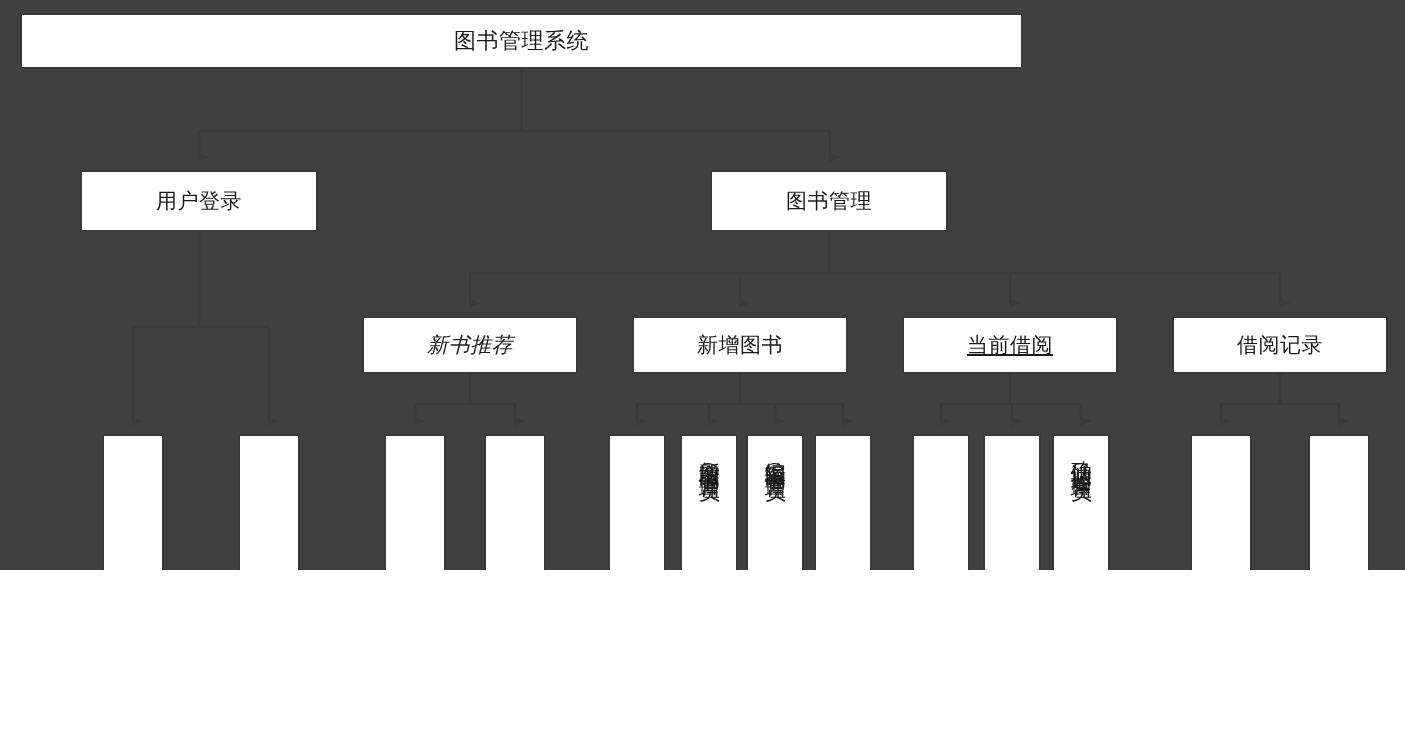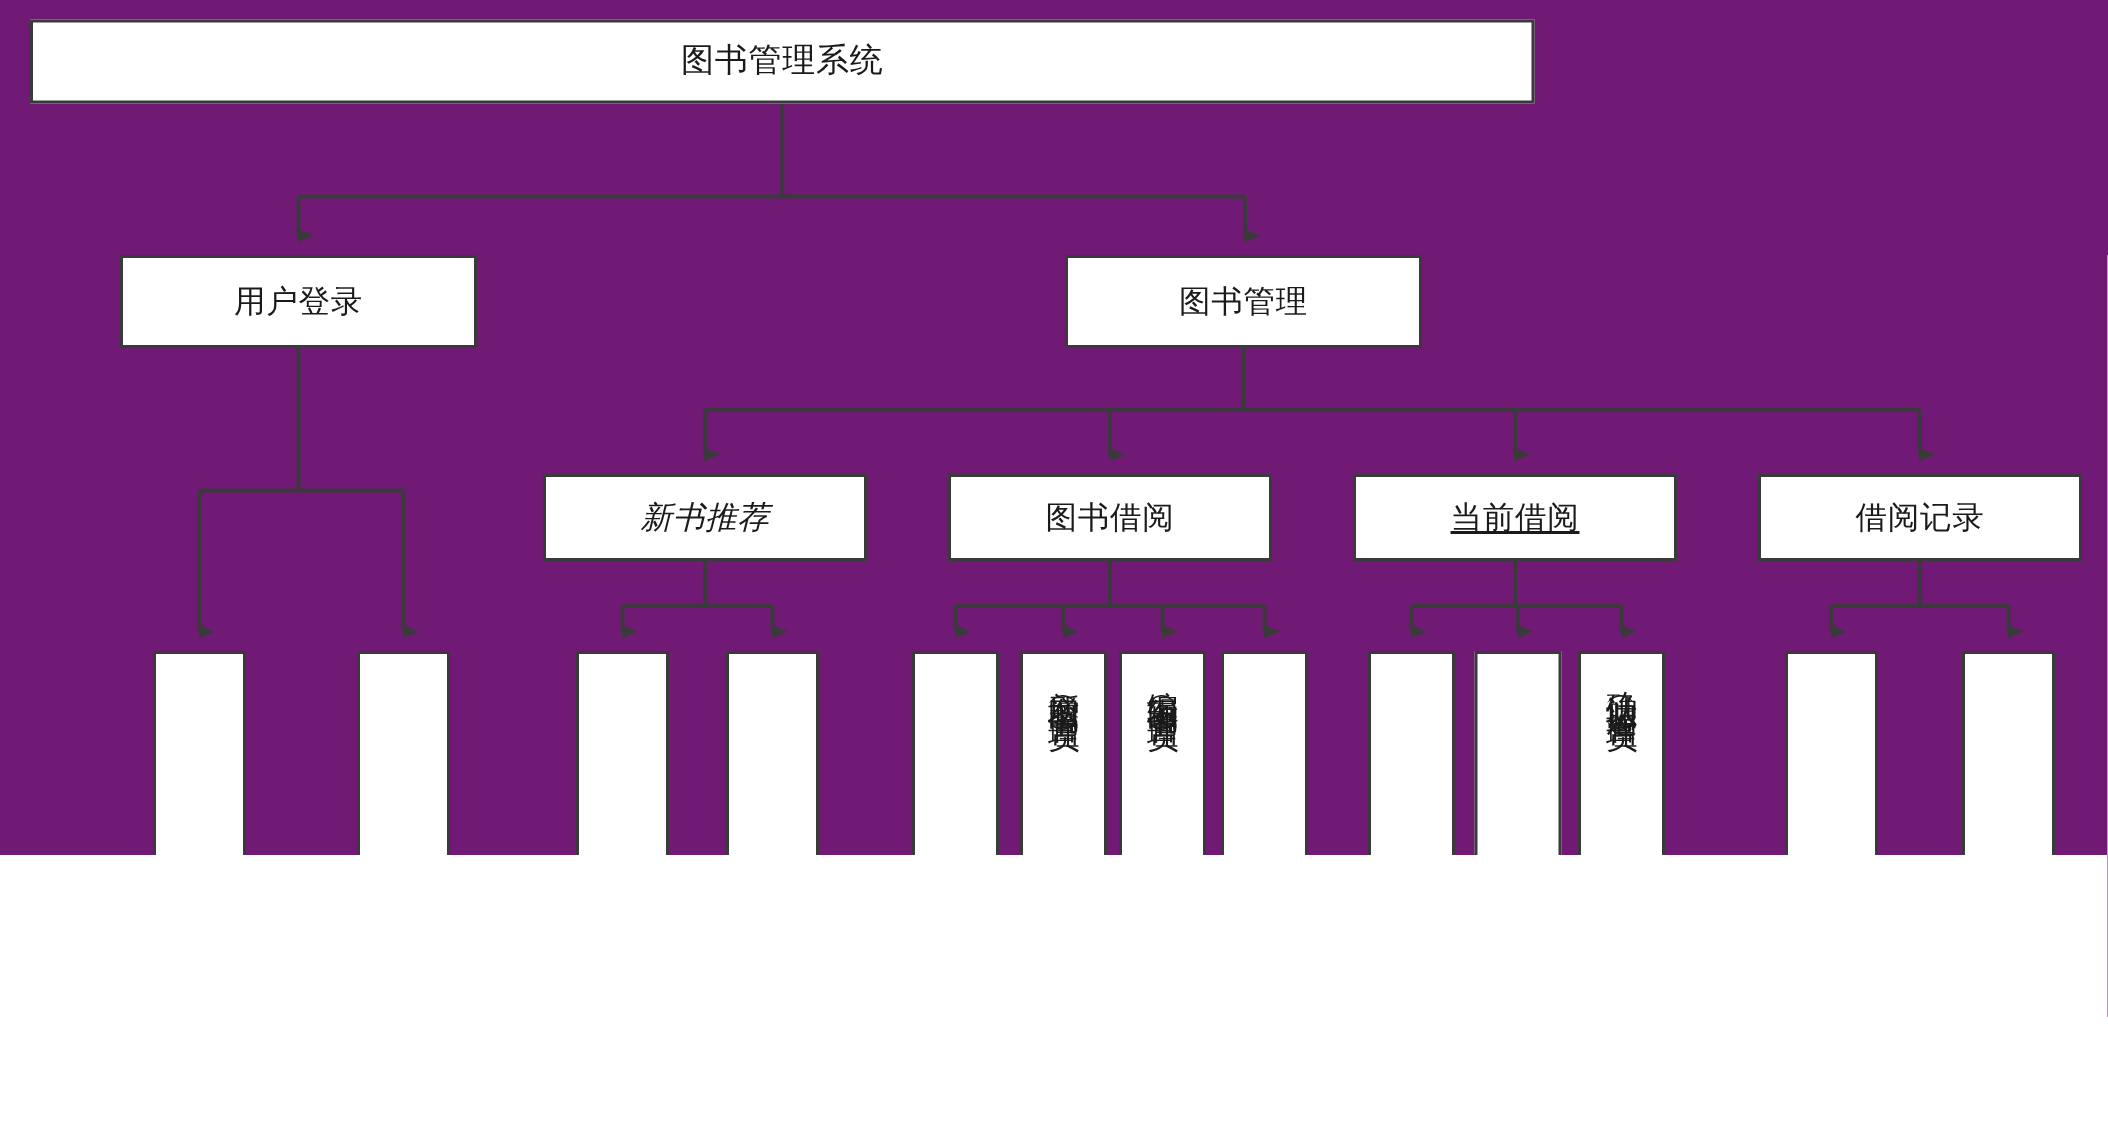--- a/index.html
+++ b/index.html
@@ -7,21 +7,21 @@
     padding: 0;
     background: #ffffff;
   }
   body {
     font-family: "DejaVu Sans", "Liberation Sans", sans-serif;
   }
   #canvas {
     position: relative;
     width: 1405px;
     height: 570px;
-    background: #701a75;
+    background: #404040;
     overflow: hidden;
   }
   #wires {
     position: absolute;
     left: 0;
     top: 0;
     width: 1405px;
     height: 747px;
   }
   .node {
@@ -136,21 +136,21 @@
     <span class="node-label">用户登录</span>
   </div>
   <div class="node horiz" style="left:710px; top:170px; width:238px; height:62px;">
     <span class="node-label">图书管理</span>
   </div>
 
   <div class="node horiz" style="left:362px; top:316px; width:216px; height:58px;font-style:italic;">
     <span class="node-label">新书推荐</span>
   </div>
   <div class="node horiz" style="left:632px; top:316px; width:216px; height:58px;">
-    <span class="node-label">图书借阅</span>
+    <span class="node-label">新增图书</span>
   </div>
   <div class="node horiz" style="left:902px; top:316px; width:216px; height:58px;text-decoration:underline;">
     <span class="node-label">当前借阅</span>
   </div>
   <div class="node horiz" style="left:1172px; top:316px; width:216px; height:58px;">
     <span class="node-label">借阅记录</span>
   </div>
 
   <div class="node vert centered" style="left:102px; top:434px; width:62px; height:300px;">
     <span class="node-label">用户登录</span>

